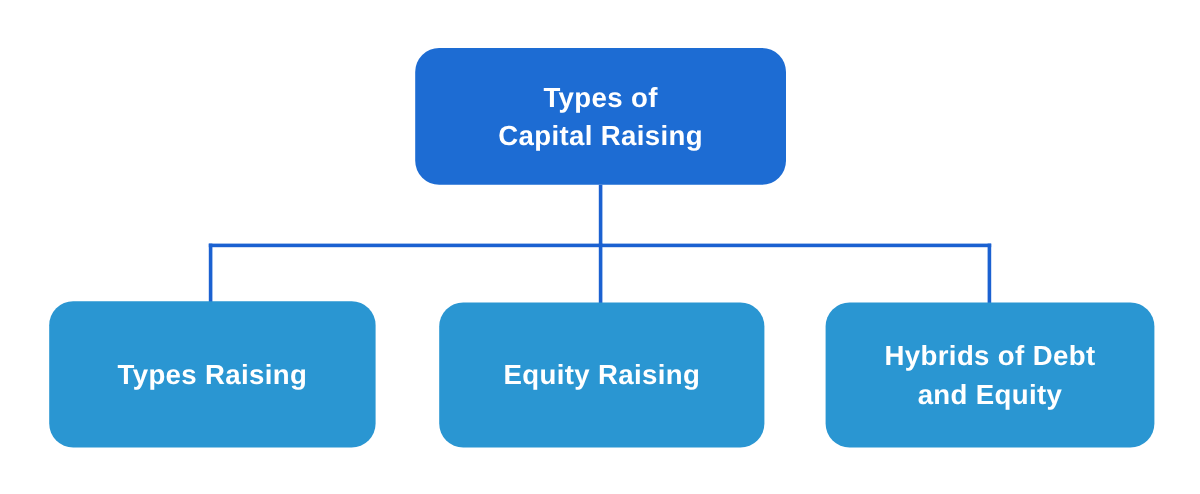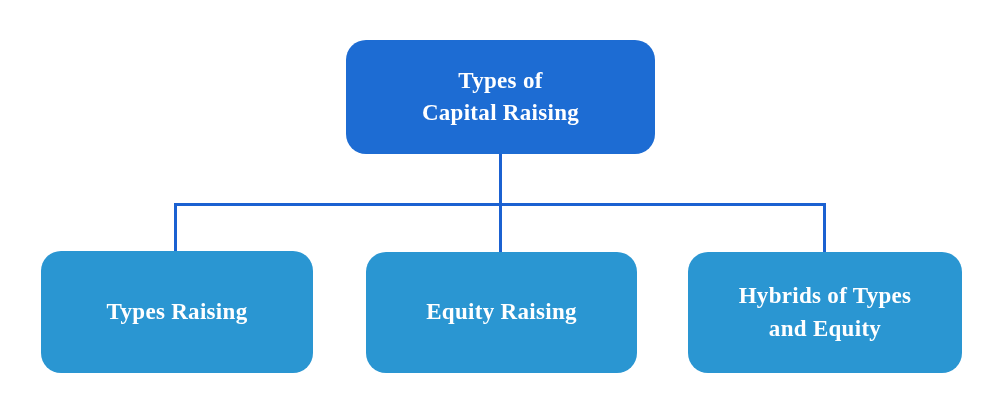--- a/index.html
+++ b/index.html
@@ -5,21 +5,21 @@
   html, body {
     margin: 0;
     padding: 0;
     background: #ffffff;
   }
   .canvas {
     position: relative;
     width: 1000px;
     height: 392px;
     background: var(--background, #ffffff);
-    font-family: Liberation Serif, serif;
+    font-family: Liberation Sans, sans-serif;
     overflow: hidden;
   }
   .node {
     position: absolute;
     display: flex;
     align-items: center;
     justify-content: center;
     text-align: center;
     color: var(--text, #ffffff);
     font-weight: bold;
@@ -79,16 +79,16 @@
   <div class="connector stem-top"></div>
   <div class="connector h-line"></div>
   <div class="connector drop-left"></div>
   <div class="connector drop-middle"></div>
   <div class="connector drop-right"></div>
 
   <div class="node child-0">Types Raising</div>
 
   <div class="node child-1">Equity Raising</div>
 
-  <div class="node child-2">Hybrids of Types
+  <div class="node child-2">Hybrids of Debt
 and Equity</div>
 
 </div>
 
 </body></html>

